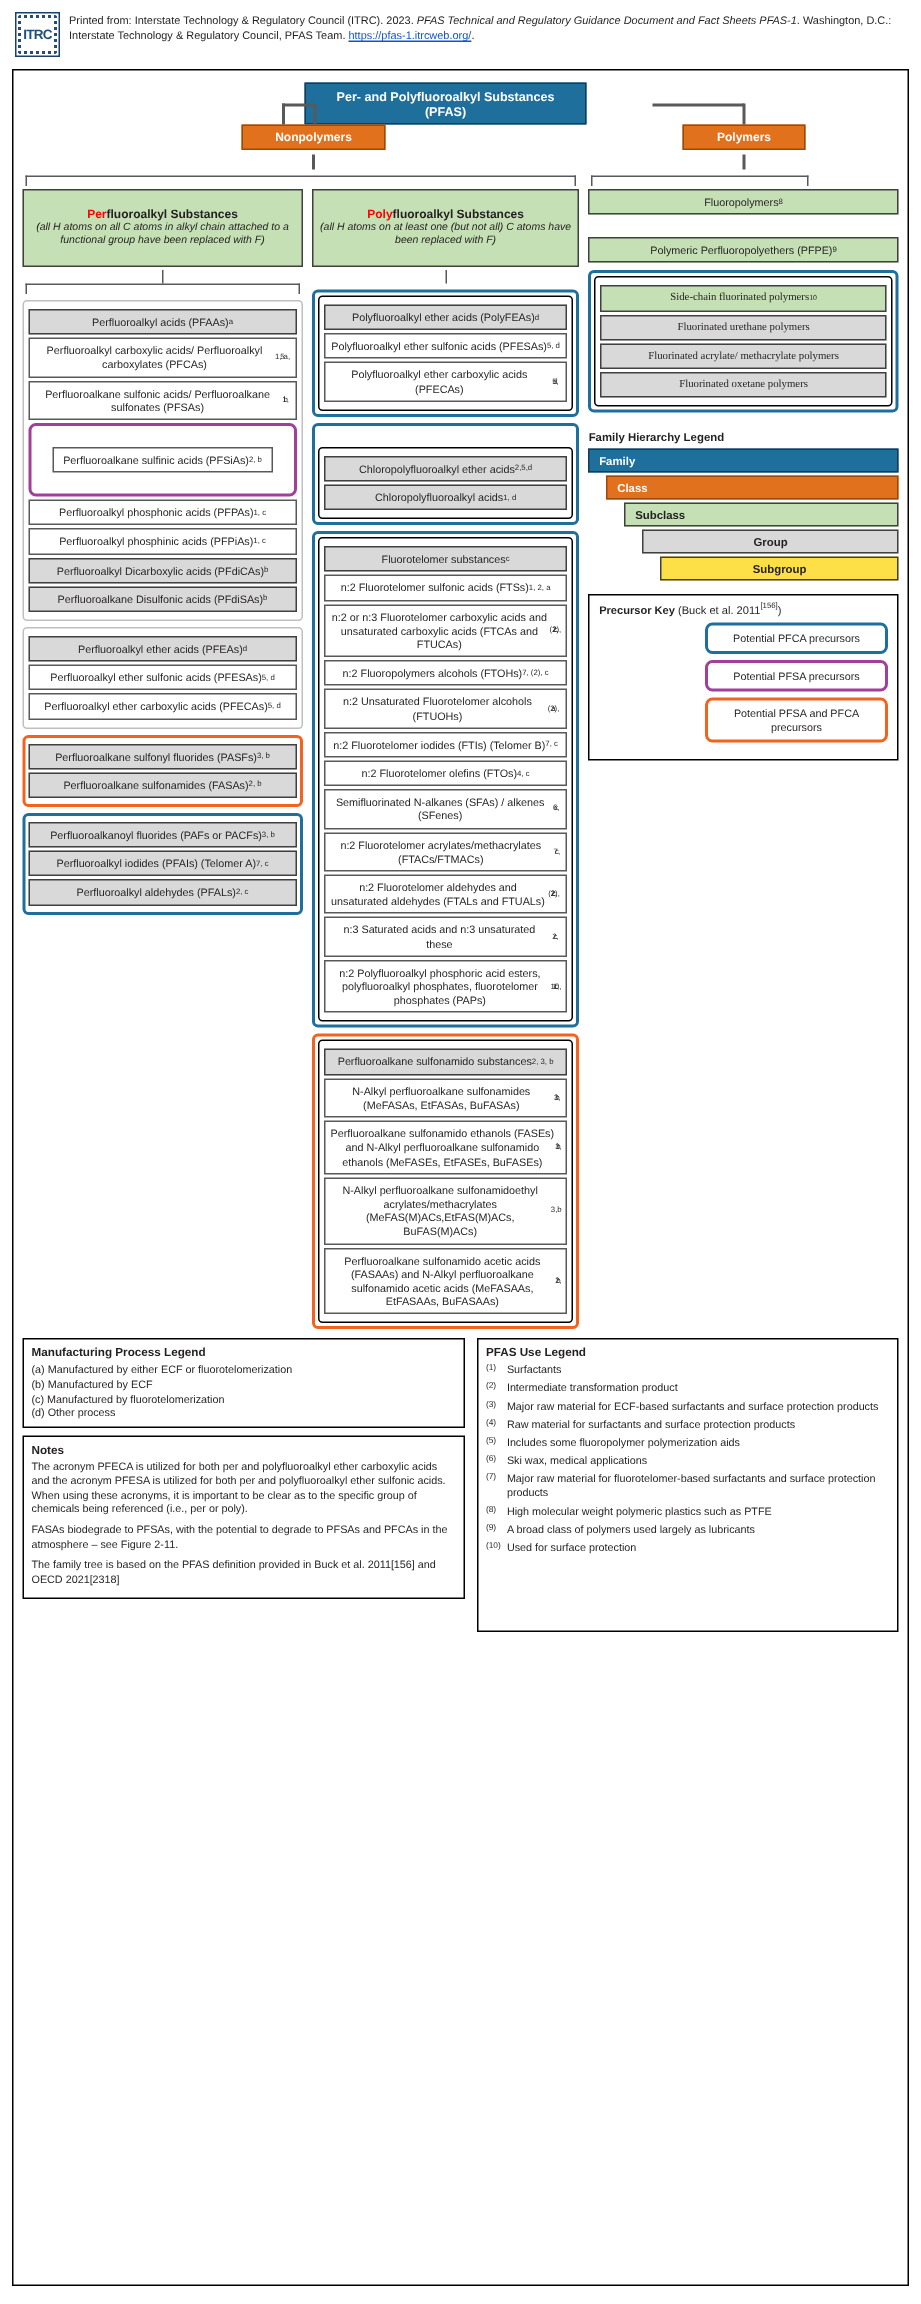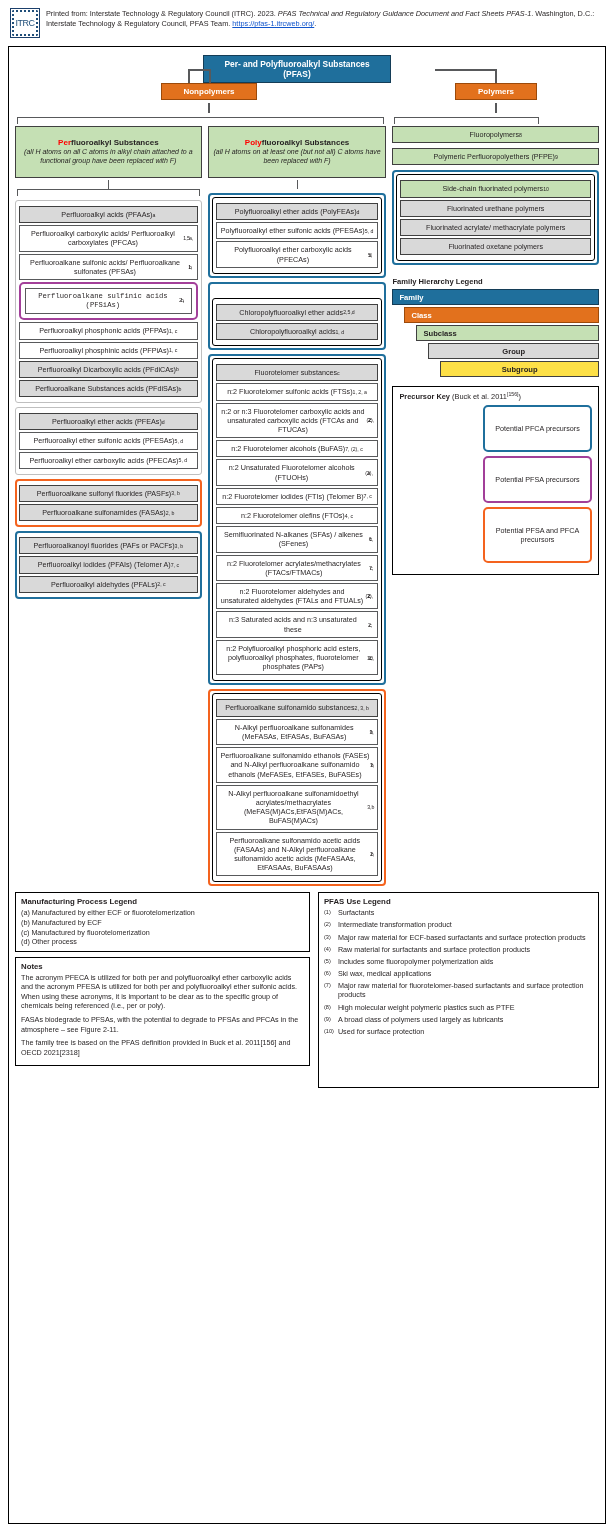--- a/index.html
+++ b/index.html
@@ -15,21 +15,21 @@
   
   .header { display:flex; gap:6px; padding:8px 10px 6px 10px; align-items:flex-start; }
   .itrc-logo {
     width:30px; height:30px; flex:0 0 30px;
     border:1px solid #1b3f6b; background:#ffffff;
     display:flex; align-items:center; justify-content:center;
     position:relative;
   }
   .itrc-logo .ring { position:absolute; inset:1px; border:2px dotted #1f4e79; border-radius:2px; }
   .itrc-logo .word {
-    font-family:"Liberation Sans", sans-serif; font-weight:normal;
+    font-family:"Liberation Sans", sans-serif; font-weight:bold;
     font-size:9px; color:#1f4e79; letter-spacing:-0.5px; z-index:2;
     background:#fff; padding:0 1px;
   }
   .credit { font-size:7.3px; line-height:10.4px; padding-top:1px; }
   .credit .ital { font-style:italic; }
   .credit a { color:#1155cc; text-decoration:underline; }
 
   
   .frame {
     position:relative;
@@ -79,40 +79,40 @@
   .subclass-head .t2 { font-style:italic; font-size:7px; line-height:8.8px; margin-top:1px;}
 
   .connector { height:9px; position:relative; }
   .connector::before{ content:""; position:absolute; left:50%; top:0; width:1px; height:9px; background:#58595b;}
 
   .bracket { height:7px; border-top:1px solid #58595b; border-left:1px solid #58595b; border-right:1px solid #58595b; margin:0 2px; }
 
   
   .grp { border:1.2px solid #bfbfbf; border-radius:3px; padding:3px; margin-top:4px; background:#fff; }
   .grp.blue   { border:2.6px solid #1f6f9c; border-radius:4px; padding:2px; }
-  .grp.purple { border:2.6px solid #a23f99; border-radius:5px; padding:4px;font-family:Liberation Mono, monospace; }
+  .grp.purple { border:2.6px solid #a23f99; border-radius:5px; padding:14px; }
   .grp.orange { border:2.6px solid #f4631e; border-radius:4px; padding:2px; }
   .grp.inner-black { border:1.4px solid #000; padding:3px; }
 
   
   .legend-title { font-weight:bold; font-size:7.6px; margin-bottom:3px; }
   .hier-row { display:flex; }
   .hier-bar { font-weight:bold; font-size:7.6px; padding:2.5px 6px; border:1px solid #404040; }
   .hier-family { background:#1f6f9c; color:#fff; border-color:#143d57; }
   .hier-class  { background:#e2711d; color:#fff; border-color:#9c4a0a; }
   .hier-subclass { background:#c5e0b4; color:#231f20; }
   .hier-group { background:#d9d9d9; color:#231f20; text-align:center; }
   .hier-subgroup { background:#fde047; color:#231f20; text-align:center; }
 
   .pkey { border:1px solid #000; padding:5px 6px 7px 6px; margin-top:9px; }
   .pkey-title { font-size:7.4px; margin-bottom:4px; }
   .pkey-title b { font-weight:bold; }
   .pkey-box {
     font-size:7.2px; line-height:9px; text-align:center;
-    border-radius:5px; padding:17px 4px; margin:4px 0 4px auto; width:109px;
+    border-radius:5px; padding:4px 4px; margin:4px 0 4px auto; width:122px;
   }
   .pk-blue { border:2.4px solid #1f6f9c; }
   .pk-purple { border:2.4px solid #a23f99; }
   .pk-orange { border:2.4px solid #f4631e; }
 
   
   .bottom { display:flex; gap:8px; margin-top:6px; align-items:flex-start; }
   .bl-left { width:298px; }
   .bl-right { width:284px; }
   .panel { border:1px solid #000; padding:4px 5px; background:#fff; }
@@ -195,21 +195,21 @@
             </div>
             <div class="box ">
               <span>Perfluoroalkyl phosphinic acids (PFPiAs)</span>
               <sup> 1, c</sup>
             </div>
             <div class="box grey">
               <span>Perfluoroalkyl Dicarboxylic acids (PFdiCAs)</span>
               <sup> b</sup>
             </div>
             <div class="box grey">
-              <span>Perfluoroalkane Substances acids (PFdiSAs)</span>
+              <span>Perfluoroalkane Disulfonic acids (PFdiSAs)</span>
               <sup> b</sup>
             </div>
           </div>
           <div class="grp">
             <div class="box grey">
               <span>Perfluoroalkyl ether acids (PFEAs)</span>
               <sup> d</sup>
             </div>
             <div class="box ">
               <span>Perfluoroalkyl ether sulfonic acids (PFESAs)</span>
@@ -290,21 +290,21 @@
               </div>
               <div class="box ">
                 <span>n:2 Fluorotelomer sulfonic acids (FTSs)</span>
                 <sup> 1, 2, a</sup>
               </div>
               <div class="box ">
                 <span>n:2 or n:3 Fluorotelomer carboxylic acids and unsaturated carboxylic acids (FTCAs and FTUCAs)</span>
                 <sup> 2, (2), c</sup>
               </div>
               <div class="box ">
-                <span>n:2 Fluorotelomer alcohols (BuFAS)</span>
+                <span>n:2 Fluoropolymers alcohols (FTOHs)</span>
                 <sup> 7, (2), c</sup>
               </div>
               <div class="box ">
                 <span>n:2 Unsaturated Fluorotelomer alcohols (FTUOHs)</span>
                 <sup> (2), a</sup>
               </div>
               <div class="box ">
                 <span>n:2 Fluorotelomer iodides (FTIs) (Telomer B)</span>
                 <sup> 7, c</sup>
               </div>
@@ -359,26 +359,26 @@
             </div>
           </div>
         </div>
     </div>
 
     <div class="col-right">
       <div class="box green" style="min-height:16px;">
         <span>Fluoropolymers</span>
           <sup>8</sup>
       </div>
-      <div class="box green" style="min-height:16px;margin-top:5px;">
+      <div class="box green" style="min-height:16px;margin-top:15px;">
         <span>Polymeric Perfluoropolyethers (PFPE)</span>
           <sup>9</sup>
       </div>
       <div class="grp blue" style="margin-top:5px;">
-        <div class="grp inner-black" style="margin-top:0;">
+        <div class="grp inner-black" style="margin-top:0;font-family:Liberation Serif, serif;">
           <div id="polymer-items">
               <div class="box green">
                 <span>Side-chain fluorinated polymers</span>
                 <sup> 10</sup>
               </div>
               <div class="box grey">
                 <span>Fluorinated urethane polymers</span>
               </div>
               <div class="box grey">
                 <span>Fluorinated acrylate/ methacrylate polymers</span>

